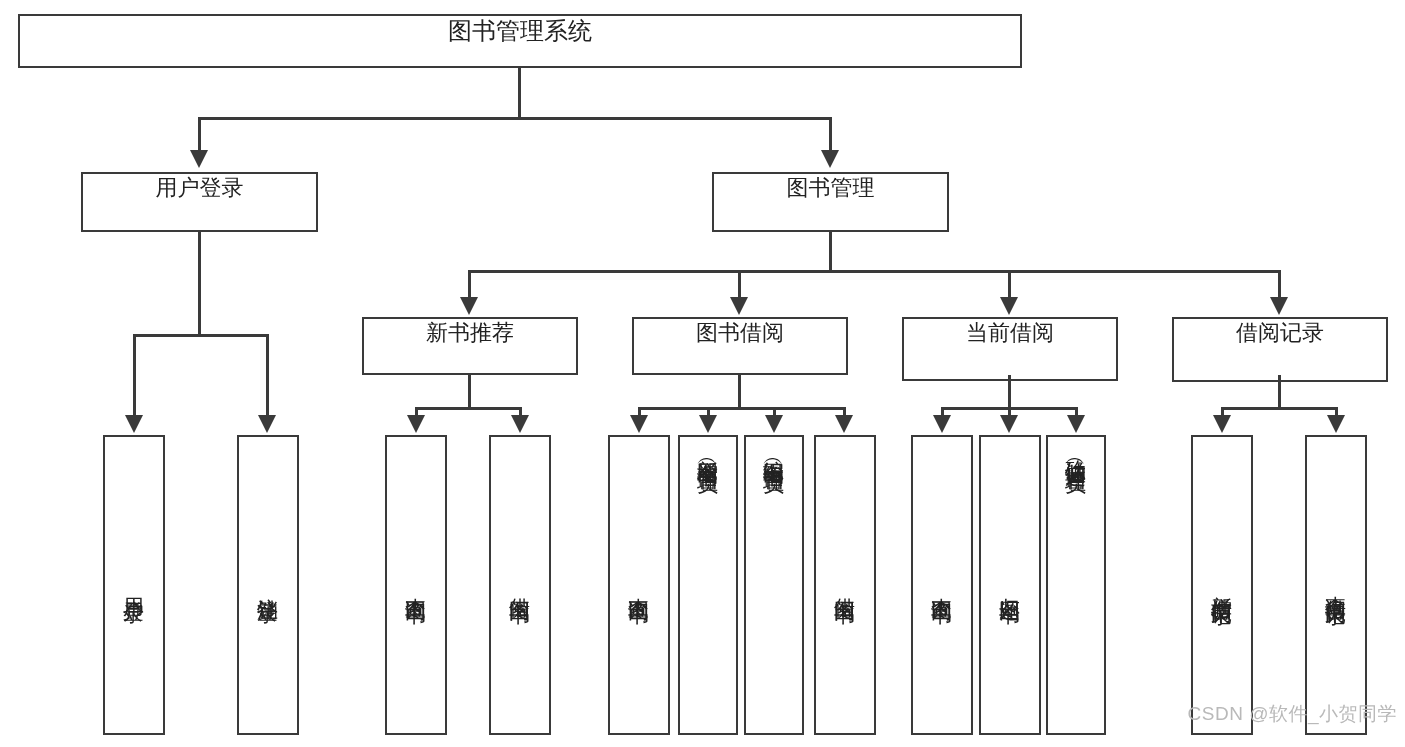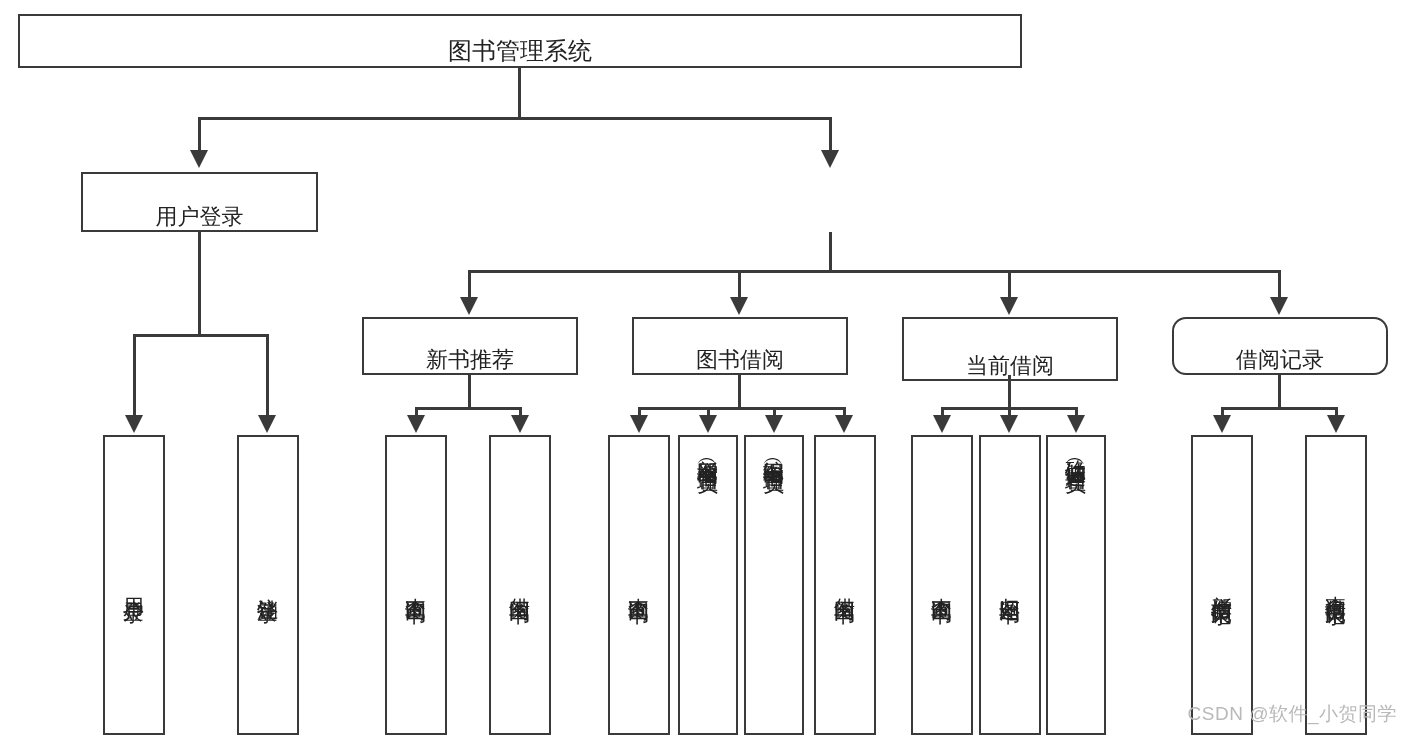--- a/index.html
+++ b/index.html
@@ -19,21 +19,21 @@
     overflow: hidden;
   }
 
   
   .node {
     position: absolute;
     box-sizing: border-box;
     background: #ffffff;
     border: 2px solid #3a3a3a;
     display: flex;
-    align-items: flex-end;
+    align-items: flex-start;
     justify-content: center;
     color: #222222;
   }
   .node .node-label {
     display: block;
     text-align: center;
     line-height: 1.25;
     color: #222222;
     white-space: nowrap;
   }
@@ -115,20 +115,23 @@
   <div class="conn v" style="left:198px; top:117px; width:3px; height:36px;"></div>
   <div class="arrow" style="left:190px; top:150px;"></div>
 
   <div class="conn v" style="left:829px; top:117px; width:3px; height:36px;"></div>
   <div class="arrow" style="left:821px; top:150px;"></div>
 
   <div class="node level-1" style="left:81px; top:172px; width:237px; height:60px;">
     <span class="node-label">用户登录</span>
   </div>
 
+  <div class="node level-1" style="left:712px; top:172px; width:237px; height:60px;">
+    <span class="node-label">图书管理</span>
+  </div>
 
   <div class="conn v" style="left:198px; top:232px; width:3px; height:104px;"></div>
   <div class="conn h" style="left:133px; top:334px; width:136px; height:3px;"></div>
   <div class="conn v" style="left:133px; top:334px; width:3px; height:84px;"></div>
   <div class="arrow" style="left:125px; top:415px;"></div>
   <div class="conn v" style="left:266px; top:334px; width:3px; height:84px;"></div>
   <div class="arrow" style="left:258px; top:415px;"></div>
 
   <div class="conn v" style="left:829px; top:232px; width:3px; height:40px;"></div>
   <div class="conn h" style="left:468px; top:270px; width:813px; height:3px;"></div>
@@ -147,21 +150,21 @@
 
   <div class="node level-2" style="left:632px; top:317px; width:216px; height:58px;">
     <span class="node-label">图书借阅</span>
   </div>
   <div class="node level-2" style="left:362px; top:317px; width:216px; height:58px;">
     <span class="node-label">新书推荐</span>
   </div>
   <div class="node level-2" style="left:902px; top:317px; width:216px; height:64px;">
     <span class="node-label">当前借阅</span>
   </div>
-  <div class="node level-2" style="left:1172px; top:317px; width:216px; height:58px;border-radius:14px;">
+  <div class="node level-2" style="left:1172px; top:317px; width:216px; height:65px;">
     <span class="node-label">借阅记录</span>
   </div>
 
   <div class="conn v" style="left:468px; top:375px; width:3px; height:34px;"></div>
   <div class="conn h" style="left:415px; top:407px; width:107px; height:3px;"></div>
   <div class="conn v" style="left:415px; top:407px; width:3px; height:12px;"></div>
   <div class="arrow" style="left:407px; top:415px;"></div>
   <div class="conn v" style="left:519px; top:407px; width:3px; height:12px;"></div>
   <div class="arrow" style="left:511px; top:415px;"></div>
 

